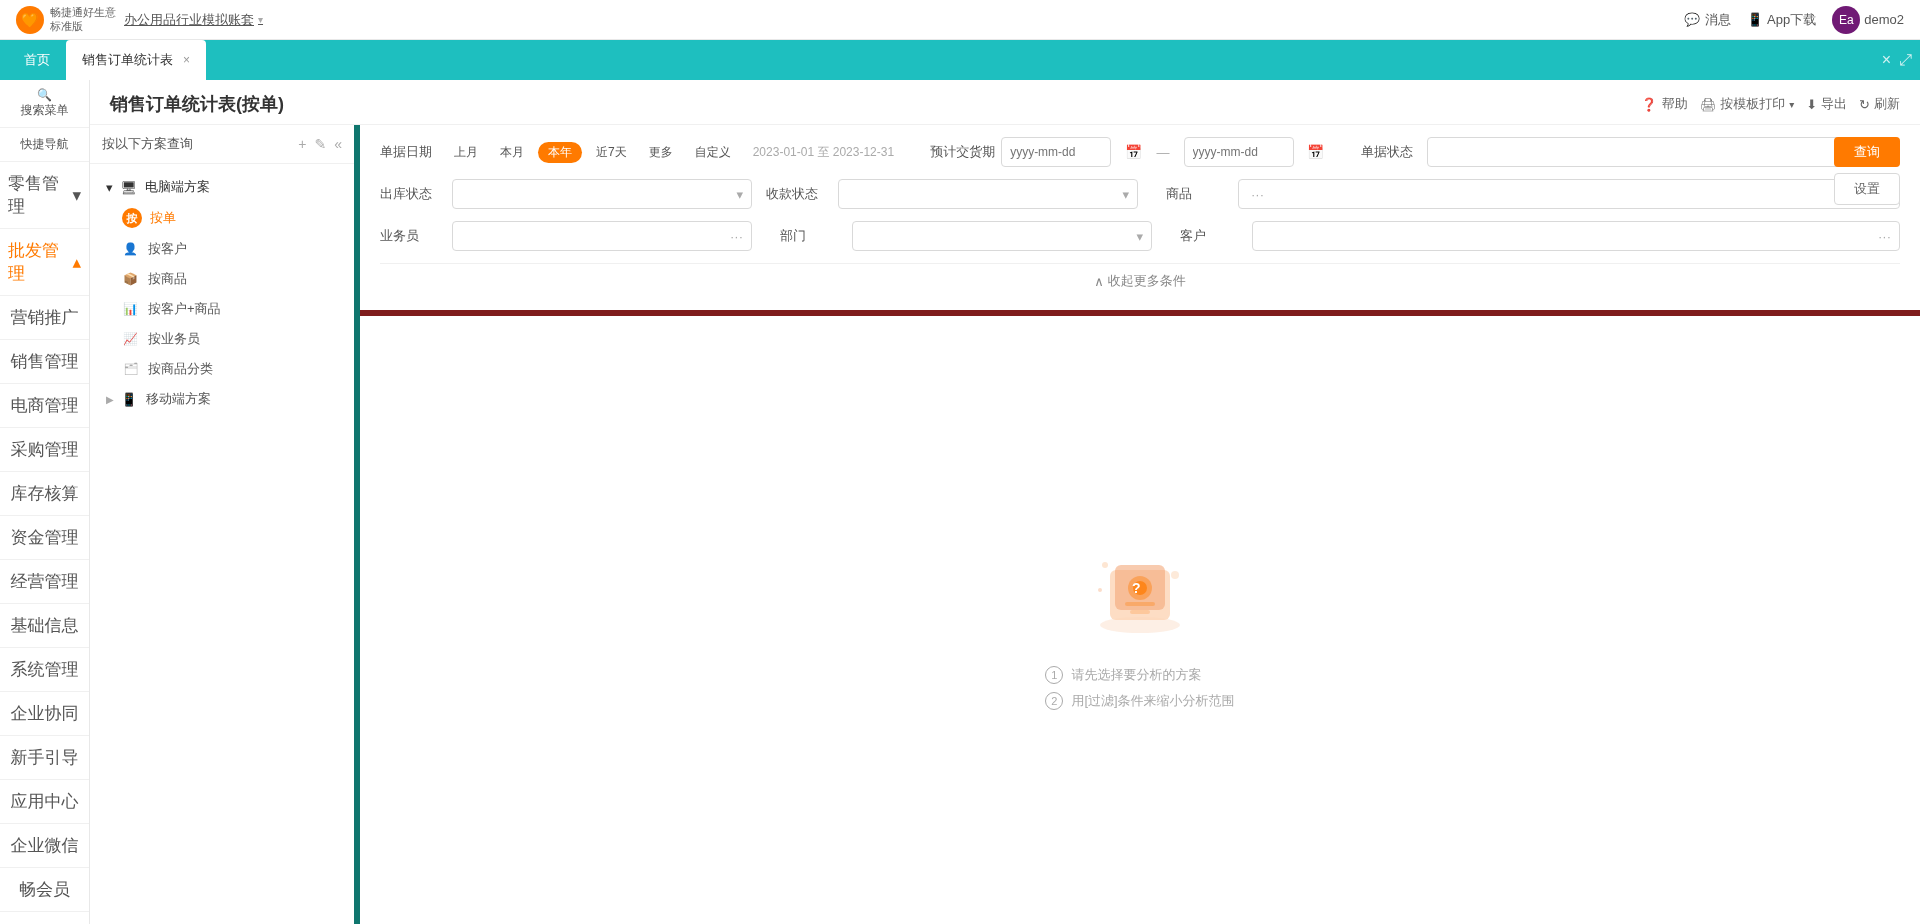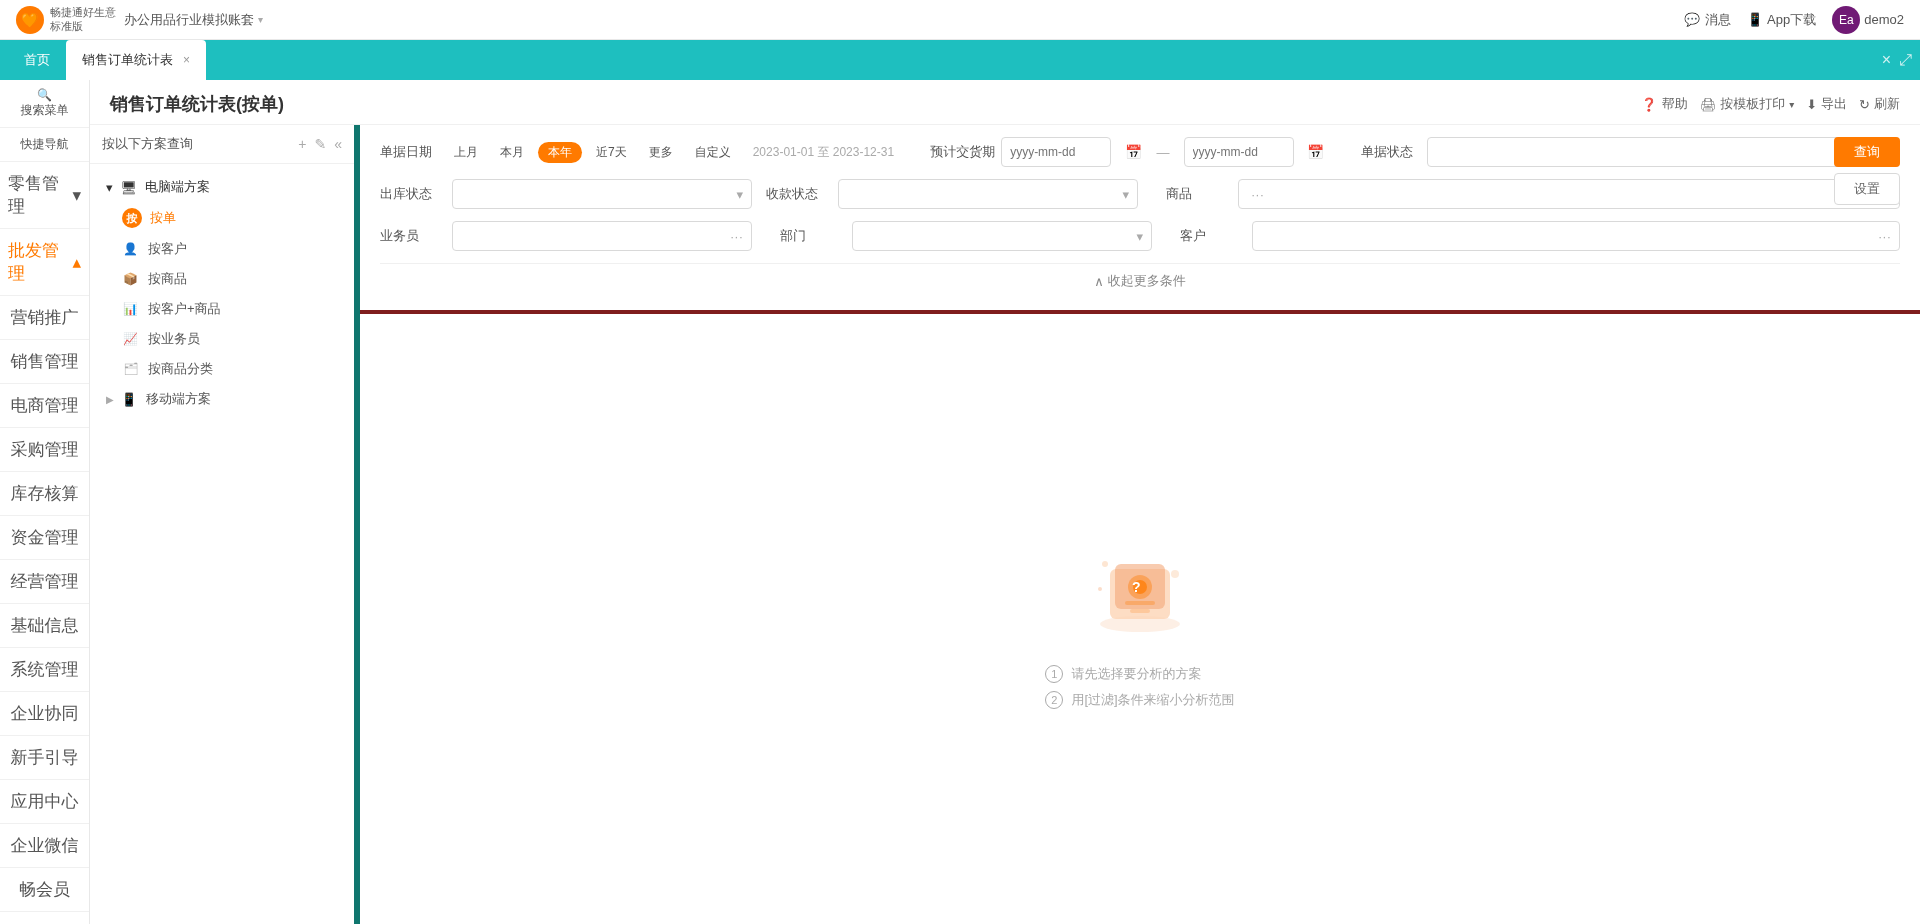--- a/index.html
+++ b/index.html
@@ -4,21 +4,21 @@
   <style>
     * { box-sizing: border-box; margin: 0; padding: 0; }
     body { font-family: 'Microsoft YaHei', Arial, sans-serif; font-size: 13px; background: #f5f5f5; color: #333; height: 924px; overflow: hidden; display: flex; flex-direction: column; }
 
     
     .top-bar { height: 40px; background: #fff; display: flex; align-items: center; justify-content: space-between; padding: 0 16px; border-bottom: 1px solid #e8e8e8; flex-shrink: 0; }
     .top-bar-left { display: flex; align-items: center; gap: 8px; }
     .logo-area { display: flex; align-items: center; gap: 6px; }
     .logo-icon { width: 28px; height: 28px; background: #ff7a00; border-radius: 50%; display: flex; align-items: center; justify-content: center; color: white; font-size: 14px; font-weight: bold; }
     .logo-text { font-size: 11px; color: #666; line-height: 1.2; }
-    .top-bar-title { color: #555; font-size: 13px; display: flex; align-items: center; gap: 4px; }
+    .top-bar-title { color: #555; font-size: 13px; display: flex; align-items: center; gap: 4px; text-decoration: underline; }
     .top-bar-right { display: flex; align-items: center; gap: 16px; color: #555; font-size: 13px; }
     .top-bar-right-item { display: flex; align-items: center; gap: 4px; cursor: pointer; }
     .avatar { width: 28px; height: 28px; background: #701a75; border-radius: 50%; display: flex; align-items: center; justify-content: center; color: white; font-size: 12px; overflow: hidden; }
 
     
     .tab-bar { height: 40px; background: #1ebfbf; display: flex; align-items: center; padding: 0 0 0 8px; flex-shrink: 0; }
     .tab { height: 40px; padding: 0 16px; display: flex; align-items: center; gap: 6px; cursor: pointer; color: rgba(255,255,255,0.85); font-size: 13px; }
     .tab.home { color: white; }
     .tab.active { background: white; color: #333; border-radius: 4px 4px 0 0; }
     .tab-close { color: #999; font-size: 12px; margin-left: 4px; cursor: pointer; }
@@ -60,21 +60,21 @@
     .scheme-tree-child.active { color: #ff7a00; }
     .scheme-icon { width: 18px; height: 18px; display: flex; align-items: center; justify-content: center; font-size: 12px; color: #aaa; }
     .orange-dot { width: 20px; height: 20px; background: #ff7a00; border-radius: 50%; display: flex; align-items: center; justify-content: center; color: white; font-size: 11px; font-weight: bold; }
 
     .mobile-scheme-header { padding: 6px 16px; display: flex; align-items: center; gap: 8px; font-size: 13px; color: #555; cursor: pointer; }
     .mobile-scheme-header .triangle { font-size: 10px; color: #aaa; }
 
     
     .right-panel { flex: 1; display: flex; flex-direction: column; background: white; overflow-y: auto; }
 
-    .filter-area { padding: 12px 20px; border-bottom: 4px solid #7f1d1d; }
+    .filter-area { padding: 12px 20px; border-bottom: 6px solid #7f1d1d; }
     .filter-row { display: flex; align-items: center; gap: 12px; margin-bottom: 12px; flex-wrap: wrap; }
     .filter-label { color: #555; font-size: 13px; white-space: nowrap; min-width: 60px; }
     .filter-date-group { display: flex; align-items: center; gap: 6px; }
     .date-btn { padding: 2px 8px; font-size: 12px; border-radius: 3px; cursor: pointer; color: #555; border: none; background: none; }
     .date-btn.active { background: #ff7a00; color: white; border-radius: 12px; padding: 2px 10px; }
     .date-range-text { font-size: 12px; color: #aaa; margin-left: 8px; }
 
     .filter-select { flex: 1; height: 30px; border: 1px solid #d9d9d9; border-radius: 4px; padding: 0 8px; font-size: 13px; display: flex; align-items: center; justify-content: space-between; cursor: pointer; background: white; min-width: 160px; max-width: 300px; }
     .filter-dots { color: #aaa; cursor: pointer; margin-left: 4px; }
     .filter-separator { color: #aaa; }

